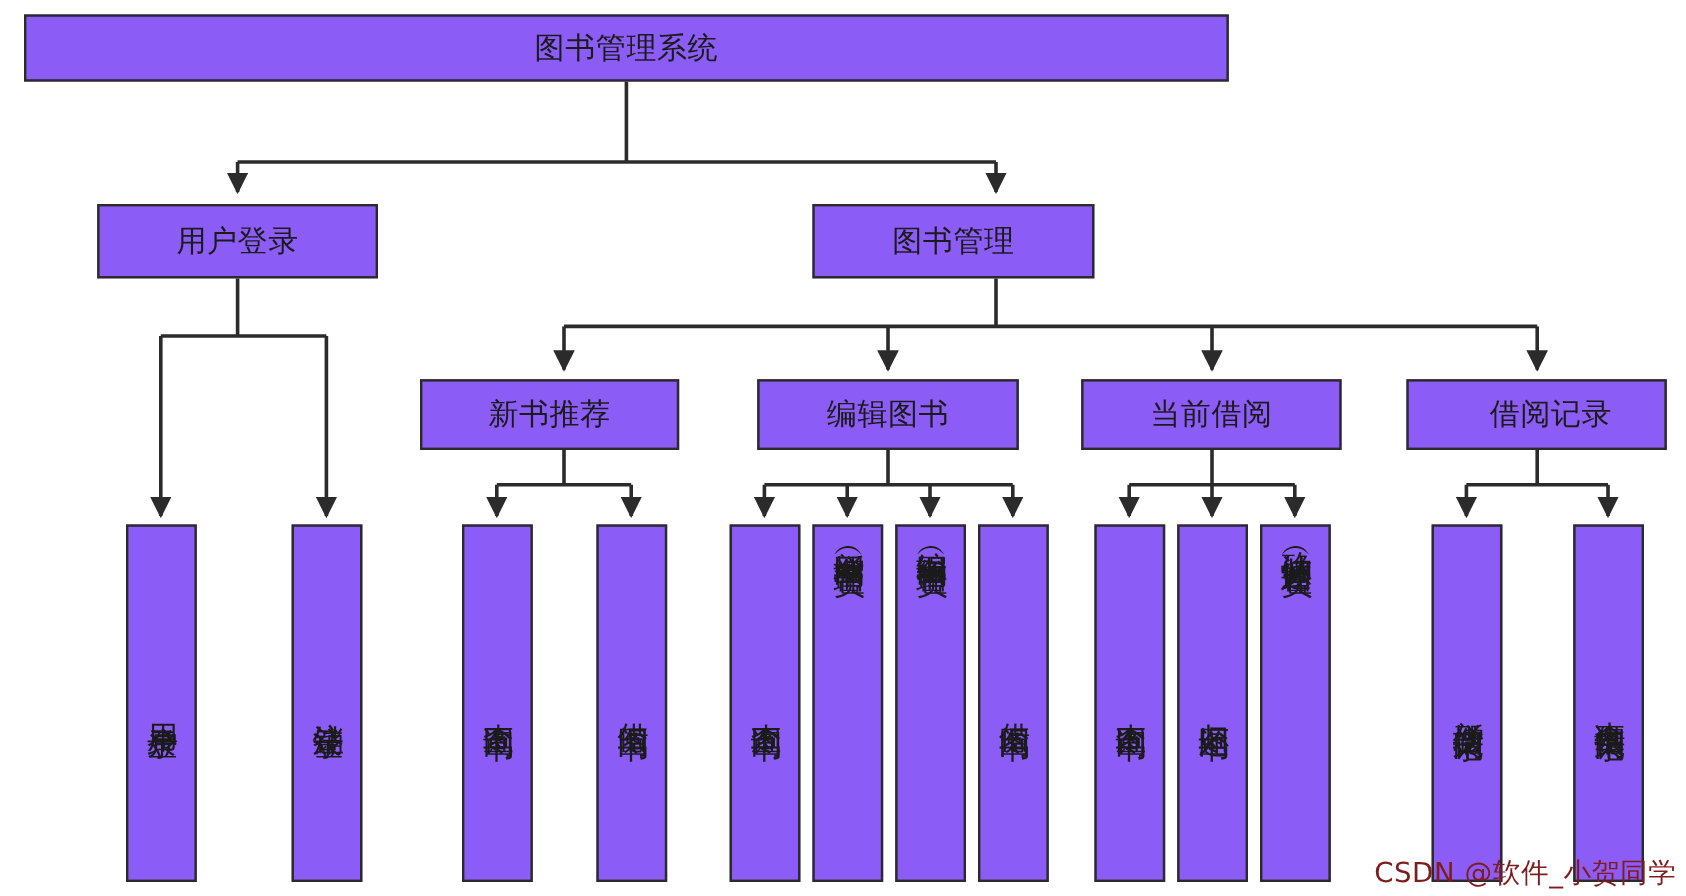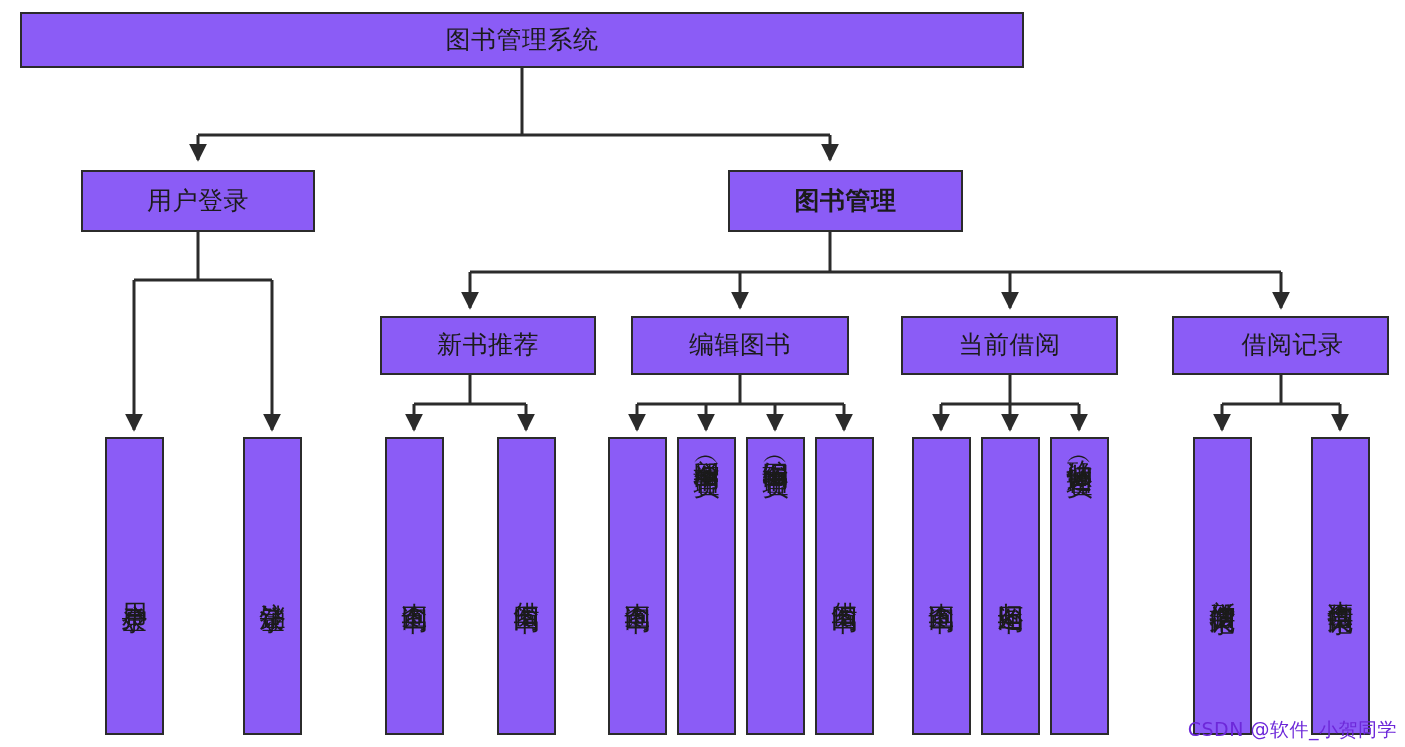--- a/index.html
+++ b/index.html
@@ -64,22 +64,22 @@
     letter-spacing: 2px;
     white-space: nowrap;
   }
   .node.vert.centered {
     align-items: center;
   }
   .watermark {
     position: absolute;
     right: 8px;
     bottom: 4px;
-    font-size: 19px;
-    color: #6d28d9;
+    font-size: 23px;
+    color: #7f1d1d;
     letter-spacing: 0.5px;
     white-space: nowrap;
   }
 </style>
 </head>
 <body>
 
 <div id="canvas">
 
   <svg class="connectors" viewBox="0 0 1405 747" xmlns="http://www.w3.org/2000/svg">
@@ -133,25 +133,25 @@
   </svg>
 
   <div class="node horiz root" style="left:20px; top:12px; width:1004px; height:56px;">
     <span class="label">图书管理系统</span>
   </div>
 
   <div class="node horiz" style="left:81px; top:170px; width:234px; height:62px;">
     <span class="label">用户登录</span>
   </div>
 
-  <div class="node horiz" style="left:728px; top:170px; width:235px; height:62px;font-weight:bold;">
+  <div class="node horiz" style="left:677px; top:170px; width:235px; height:62px;">
     <span class="label">图书管理</span>
   </div>
 
-  <div class="node horiz" style="left:380px; top:316px; width:216px; height:59px;">
+  <div class="node horiz" style="left:350px; top:316px; width:216px; height:59px;">
     <span class="label">新书推荐</span>
   </div>
 
   <div class="node horiz" style="left:631px; top:316px; width:218px; height:59px;">
     <span class="label">编辑图书</span>
   </div>
 
   <div class="node horiz" style="left:901px; top:316px; width:217px; height:59px;align-items:center;">
     <span class="label">当前借阅</span>
   </div>

